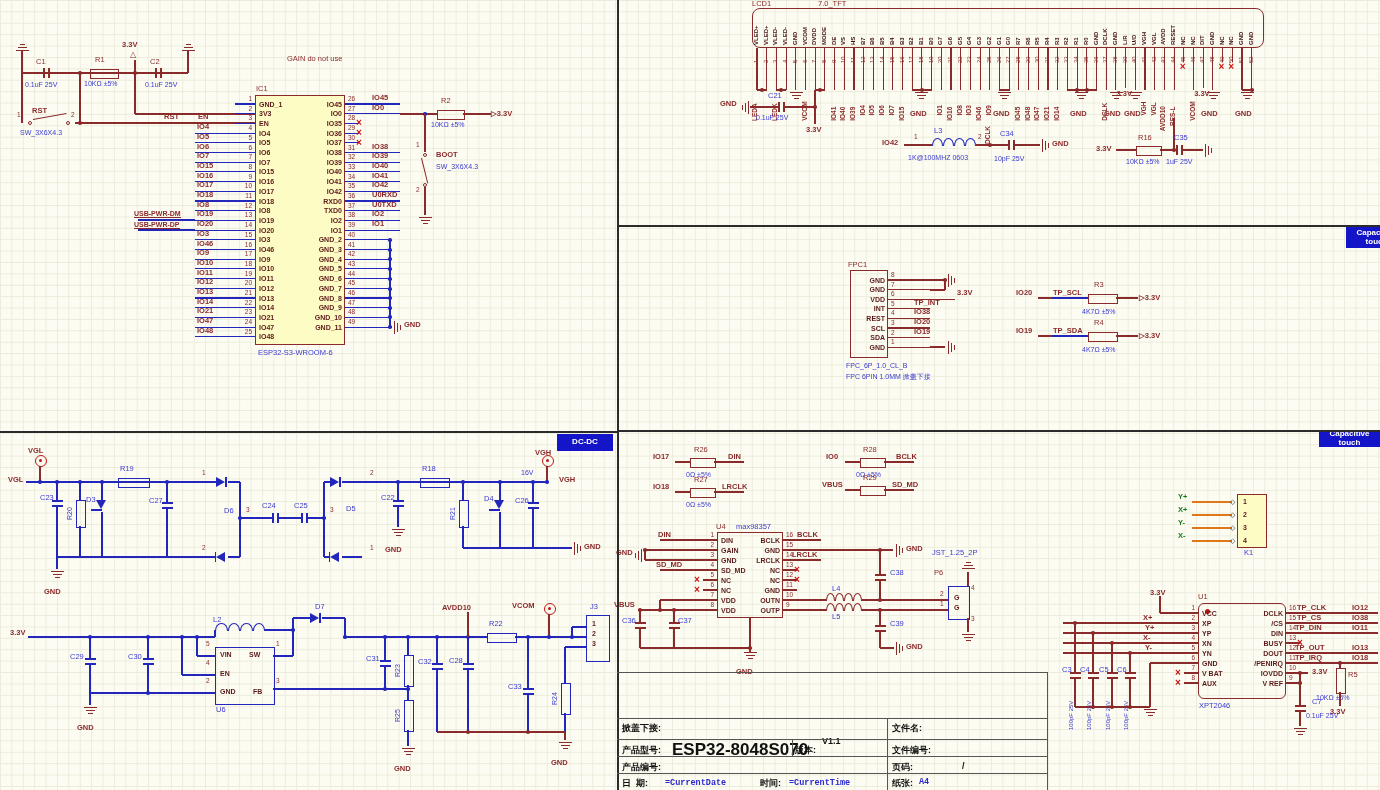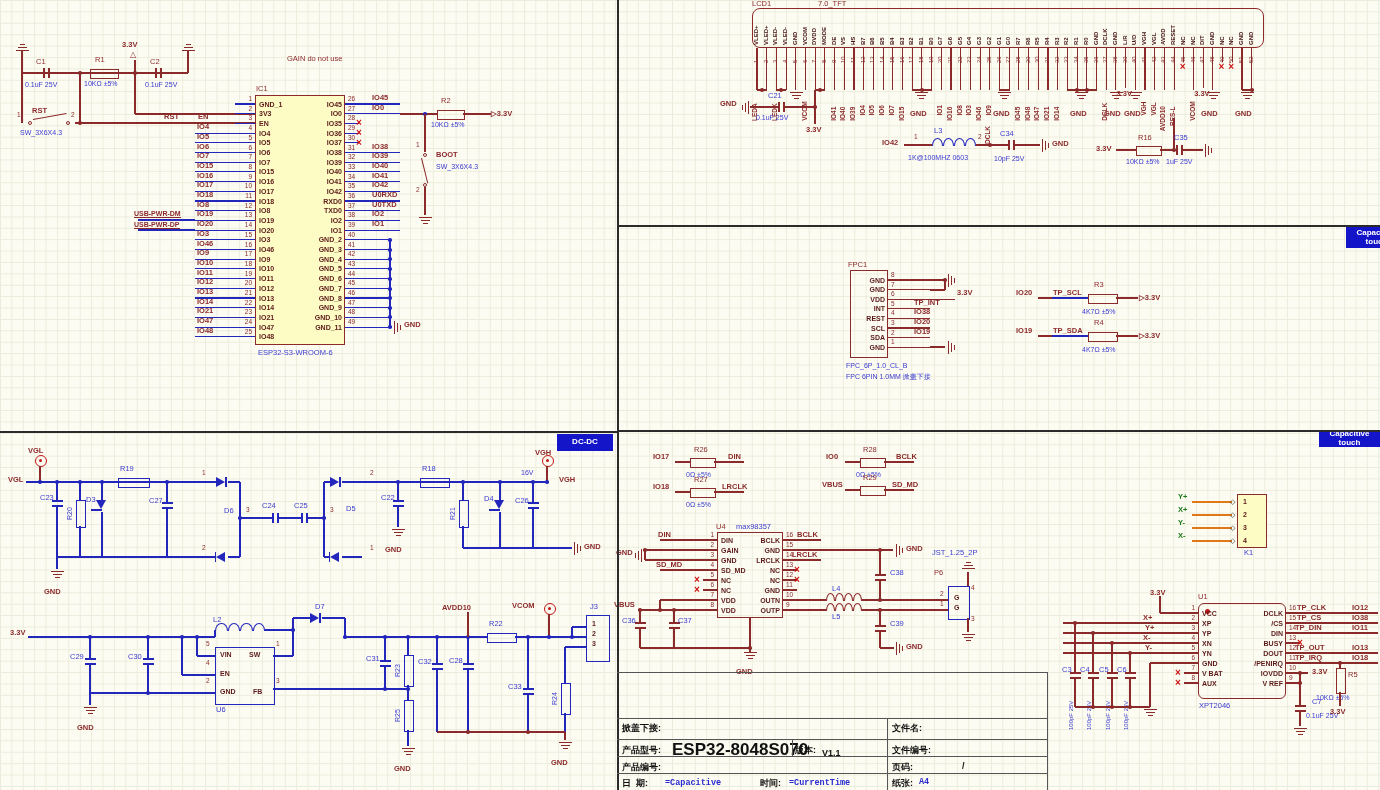--- a/index.html
+++ b/index.html
@@ -35,27 +35,27 @@
 </head>
 <body>
 
 <div id="stage">
   <div style="position:absolute;left:617px;top:672px;width:430px;height:118px">
     <span class="tb-label" style="left:5px;top:50px">掀盖下接:</span>
     <span class="tb-label" style="left:275px;top:50px">文件名:</span>
     <span class="tb-label" style="left:5px;top:72px">产品型号:</span>
     <span class="tb-model" style="left:55px;top:68px">ESP32-8048S070</span>
     <span class="tb-label" style="left:178px;top:72px">版本:</span>
-    <span class="tb-label" style="left:205px;top:76px">V1.1</span>
+    <span class="tb-label" style="left:205px;top:64px">V1.1</span>
     <span class="tb-label" style="left:275px;top:72px">文件编号:</span>
     <span class="tb-label" style="left:5px;top:89px">产品编号:</span>
     <span class="tb-label" style="left:275px;top:89px">页码:</span>
     <span class="tb-label" style="left:345px;top:89px">/</span>
     <span class="tb-label" style="left:5px;top:105px">日  期:</span>
-    <span class="tb-blue" style="left:48px;top:106px">=Capacitive</span>
+    <span class="tb-blue" style="left:48px;top:106px">=CurrentDate</span>
     <span class="tb-label" style="left:143px;top:105px">时间:</span>
     <span class="tb-blue" style="left:172px;top:106px">=CurrentTime</span>
     <span class="tb-label" style="left:275px;top:105px">纸张:</span>
     <span class="tb-blue" style="left:302px;top:105px">A4</span>
   </div>
 <div style="position: absolute;"></div>
     <div style="position: absolute; left: 15.5px; top: 50px; width: 13px; height: 1.4px; background: rgb(139, 42, 43);"></div>
     <div style="position: absolute; left: 17.5px; top: 47px; width: 9px; height: 1.4px; background: rgb(139, 42, 43);"></div>
     <div style="position: absolute; left: 19.5px; top: 44px; width: 5px; height: 1.4px; background: rgb(139, 42, 43);"></div>
     <div style="position: absolute; background: rgb(139, 42, 43); left: 21.4px; top: 50px; width: 1.2px; height: 23px;"></div>

